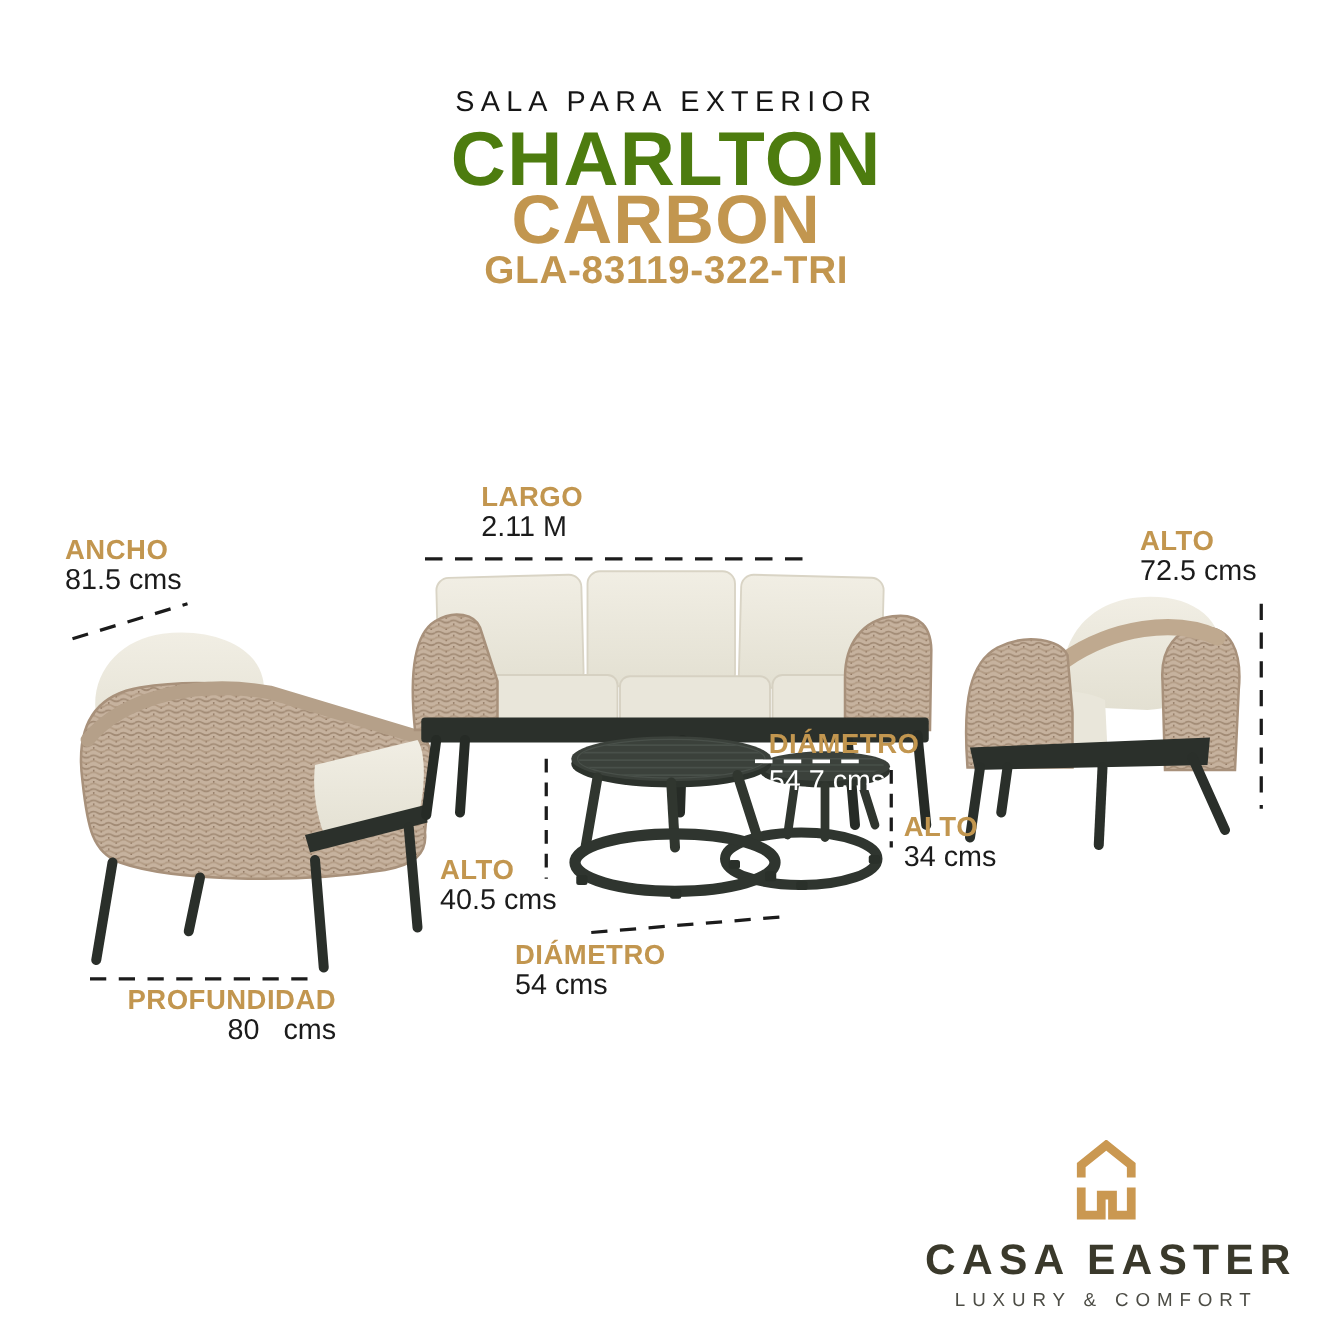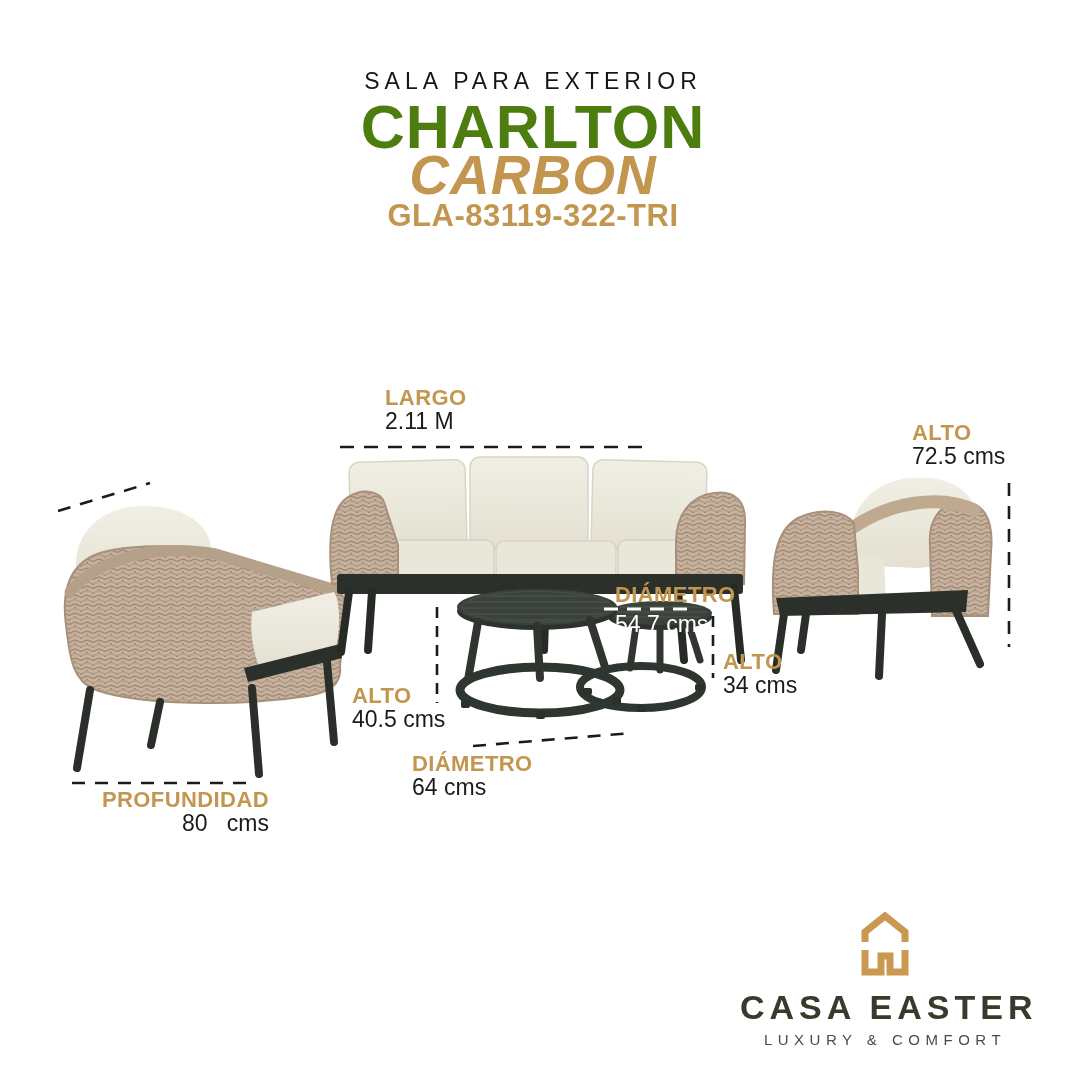--- a/index.html
+++ b/index.html
@@ -4,21 +4,21 @@
 <style>
   html,body{margin:0;padding:0;background:#fff;}
   body{font-family:"Liberation Sans", sans-serif;}
   .canvas{position:relative;width:1066px;height:1066px;background:#ffffff;overflow:hidden;}
   .scene{position:absolute;left:0;top:0;z-index:1;}
 
   
   .header{position:absolute;left:0;top:68px;width:100%;text-align:center;z-index:3;}
   .subtitle{font-size:23px;letter-spacing:5px;color:#161616;line-height:26px;}
   .title1{font-size:61px;font-weight:bold;color:#4d7c0f;letter-spacing:1px;line-height:52px;margin-top:7px;}
-  .title2{font-size:55px;font-weight:bold;color:#c2964f;letter-spacing:1px;line-height:45px;font-style:italic;}
+  .title2{font-size:55px;font-weight:bold;color:#c2964f;letter-spacing:1px;line-height:45px;}
   .sku{font-size:31px;font-weight:bold;color:#c2964f;line-height:29px;margin-top:3px;letter-spacing:0.5px;}
 
   
   .dim{position:absolute;z-index:3;}
   .dim .lab{font-weight:bold;font-size:22px;color:#c2964f;letter-spacing:0.4px;line-height:23px;}
   .dim .val{font-size:23px;color:#1b1b1b;line-height:25px;margin-top:0;white-space:pre;}
   .center{text-align:left;}
   .val-white{color:#ffffff !important;margin-top:6px !important;}
 
   
@@ -162,20 +162,24 @@
       <path d="M340 447 L650 447" stroke-dasharray="14 10"></path>
       <path d="M1009 483 L1009 647" stroke-dasharray="13 10"></path>
       <path d="M713 616 L713 678" stroke-dasharray="11 8"></path>
       <path d="M437 607 L437 703" stroke-dasharray="11 8"></path>
       <path d="M473 746 L632 733" stroke-dasharray="13 10"></path>
       <path d="M72 783 L253 783" stroke-dasharray="13 10"></path>
       <path d="M604 609 L695 609" stroke="#ffffff" stroke-width="3" stroke-dasharray="14 9"></path>
     </g>
   </svg>
 
+  <div class="dim" style="left:52px;top:428px;">
+    <div class="lab">ANCHO</div>
+    <div class="val">81.5 cms</div>
+  </div>
 
   <div class="dim center" style="left:385px;top:386px;width:175px;">
     <div class="lab">LARGO</div>
     <div class="val">2.11 M</div>
   </div>
 
   <div class="dim center" style="left:912px;top:421px;width:118px;">
     <div class="lab">ALTO</div>
     <div class="val">72.5 cms</div>
   </div>
@@ -190,21 +194,21 @@
     <div class="val">34 cms</div>
   </div>
 
   <div class="dim center" style="left:352px;top:684px;width:105px;">
     <div class="lab">ALTO</div>
     <div class="val">40.5 cms</div>
   </div>
 
   <div class="dim center" style="left:412px;top:752px;width:165px;">
     <div class="lab">DIÁMETRO</div>
-    <div class="val">64 cms</div>
+    <div class="val">54 cms</div>
   </div>
 
   <div class="dim" style="left:102px;top:788px;">
     <div class="lab">PROFUNDIDAD</div>
     <div class="val" style="padding-left:80px;">80   cms</div>
   </div>
 
   <div class="brand">
     <svg width="56" height="64" viewBox="0 0 56 64">
       <g stroke="#ca9851" stroke-width="7" fill="none">

